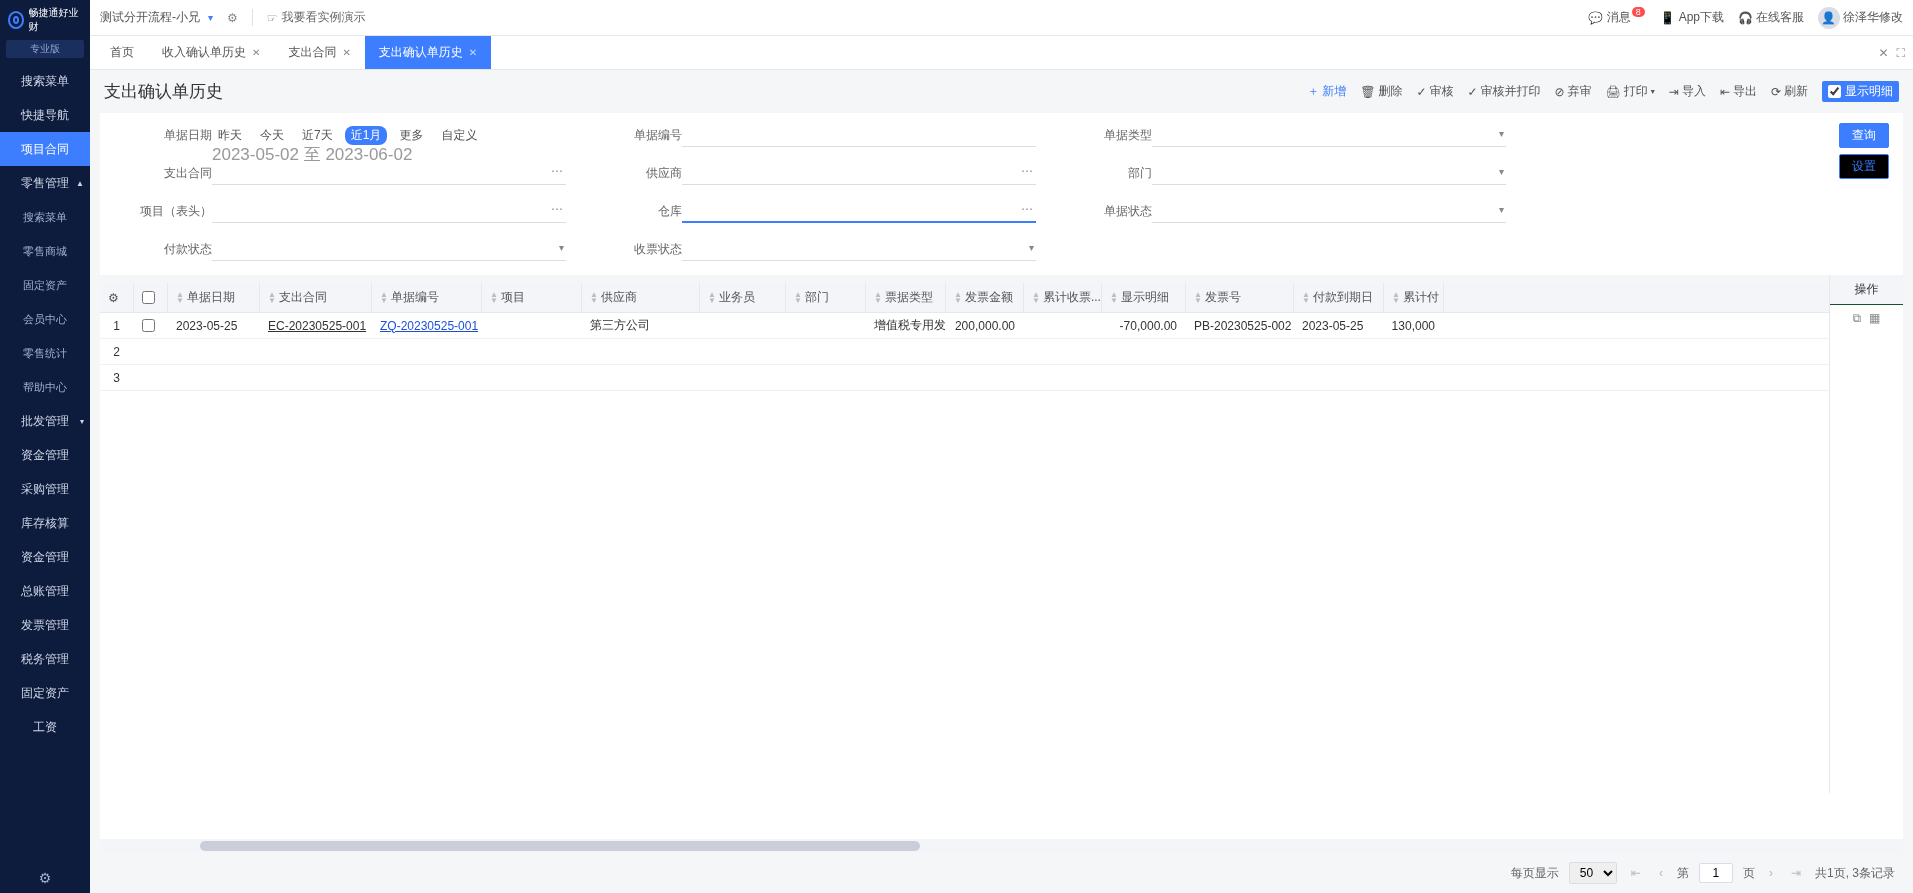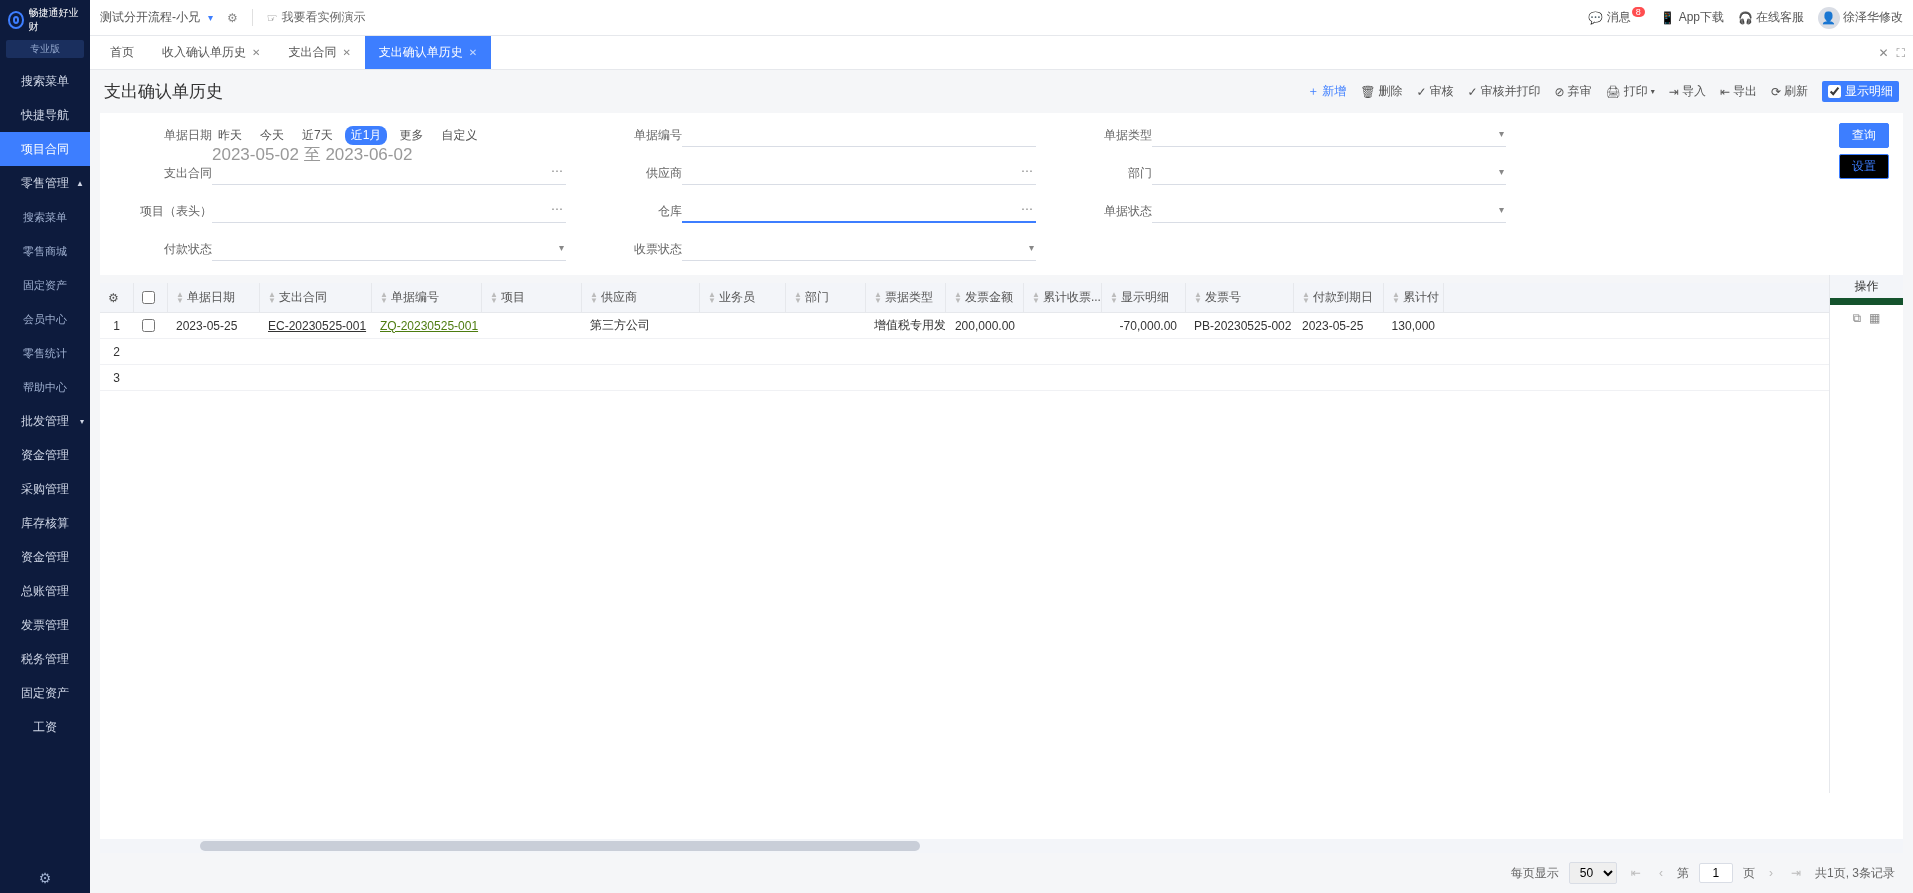--- a/index.html
+++ b/index.html
@@ -56,24 +56,24 @@
 .btn.primary{background:#3d7eff;color:#fff}
 .btn.ghost{color:#3d7eff;background:#000000}
 .collapse{display:flex;justify-content:center;padding:4px 0 6px}
 .collapse span{background:#f3f5f9;color:#888;font-size:11px;padding:3px 10px;border-radius:2px;cursor:pointer}
 .grid-wrap{margin:8px 10px 0;background:#fff;flex:1;display:flex;flex-direction:column;min-height:0}
 .ghead{display:flex;background:#f3f5f9;border-bottom:1px solid #e6e8ec;font-size:12px;color:#555;height:30px;align-items:center}
 .gc{padding:0 8px;border-right:1px solid #e6e8ec;height:100%;display:flex;align-items:center;gap:3px;flex-shrink:0;overflow:hidden;white-space:nowrap}
 .gc .sort{color:#bbb;font-size:8px;line-height:6px}
 .grow{display:flex;height:26px;align-items:center;border-bottom:1px solid #f0f1f4;font-size:12px}
 .grow .gc{border-right:1px solid transparent}
-.link{color:#4d7c0f;text-decoration:underline;cursor:pointer}
+.link{color:#1d4ed8;text-decoration:underline;cursor:pointer}
 .gbody{flex:1;overflow:auto}
 .op-col{position:absolute;right:10px;top:0;bottom:46px;width:74px;background:#fff;border-left:1px solid #e6e8ec;display:flex;flex-direction:column}
-.op-head{height:30px;background:#f3f5f9;display:flex;align-items:center;justify-content:center;border-bottom:7px solid #14532d}
+.op-head{height:30px;background:#f3f5f9;display:flex;align-items:center;justify-content:center;border-bottom:1px solid #14532d}
 .op-row{height:26px;display:flex;align-items:center;justify-content:center;gap:8px;color:#888}
 .sumrow{height:28px;background:#fafbfc;border-top:1px solid #e6e8ec;display:flex;align-items:center;padding-left:30px;color:#666}
 .hscroll{height:14px;background:#f3f5f9;position:relative;margin:0 10px}
 .hthumb{position:absolute;left:100px;width:720px;top:2px;height:10px;background:#c9ced8;border-radius:5px}
 .pager{height:40px;display:flex;align-items:center;justify-content:flex-end;gap:10px;padding:0 18px;color:#666;font-size:12px}
 .pager select,.pager input{border:1px solid #d9dde5;border-radius:2px;padding:2px 6px;font-size:12px}
 .pg-btn{color:#bbb;cursor:pointer;padding:0 4px}
 .grid-area{position:relative;flex:1;display:flex;flex-direction:column;min-height:0}
 </style>
 </head>

